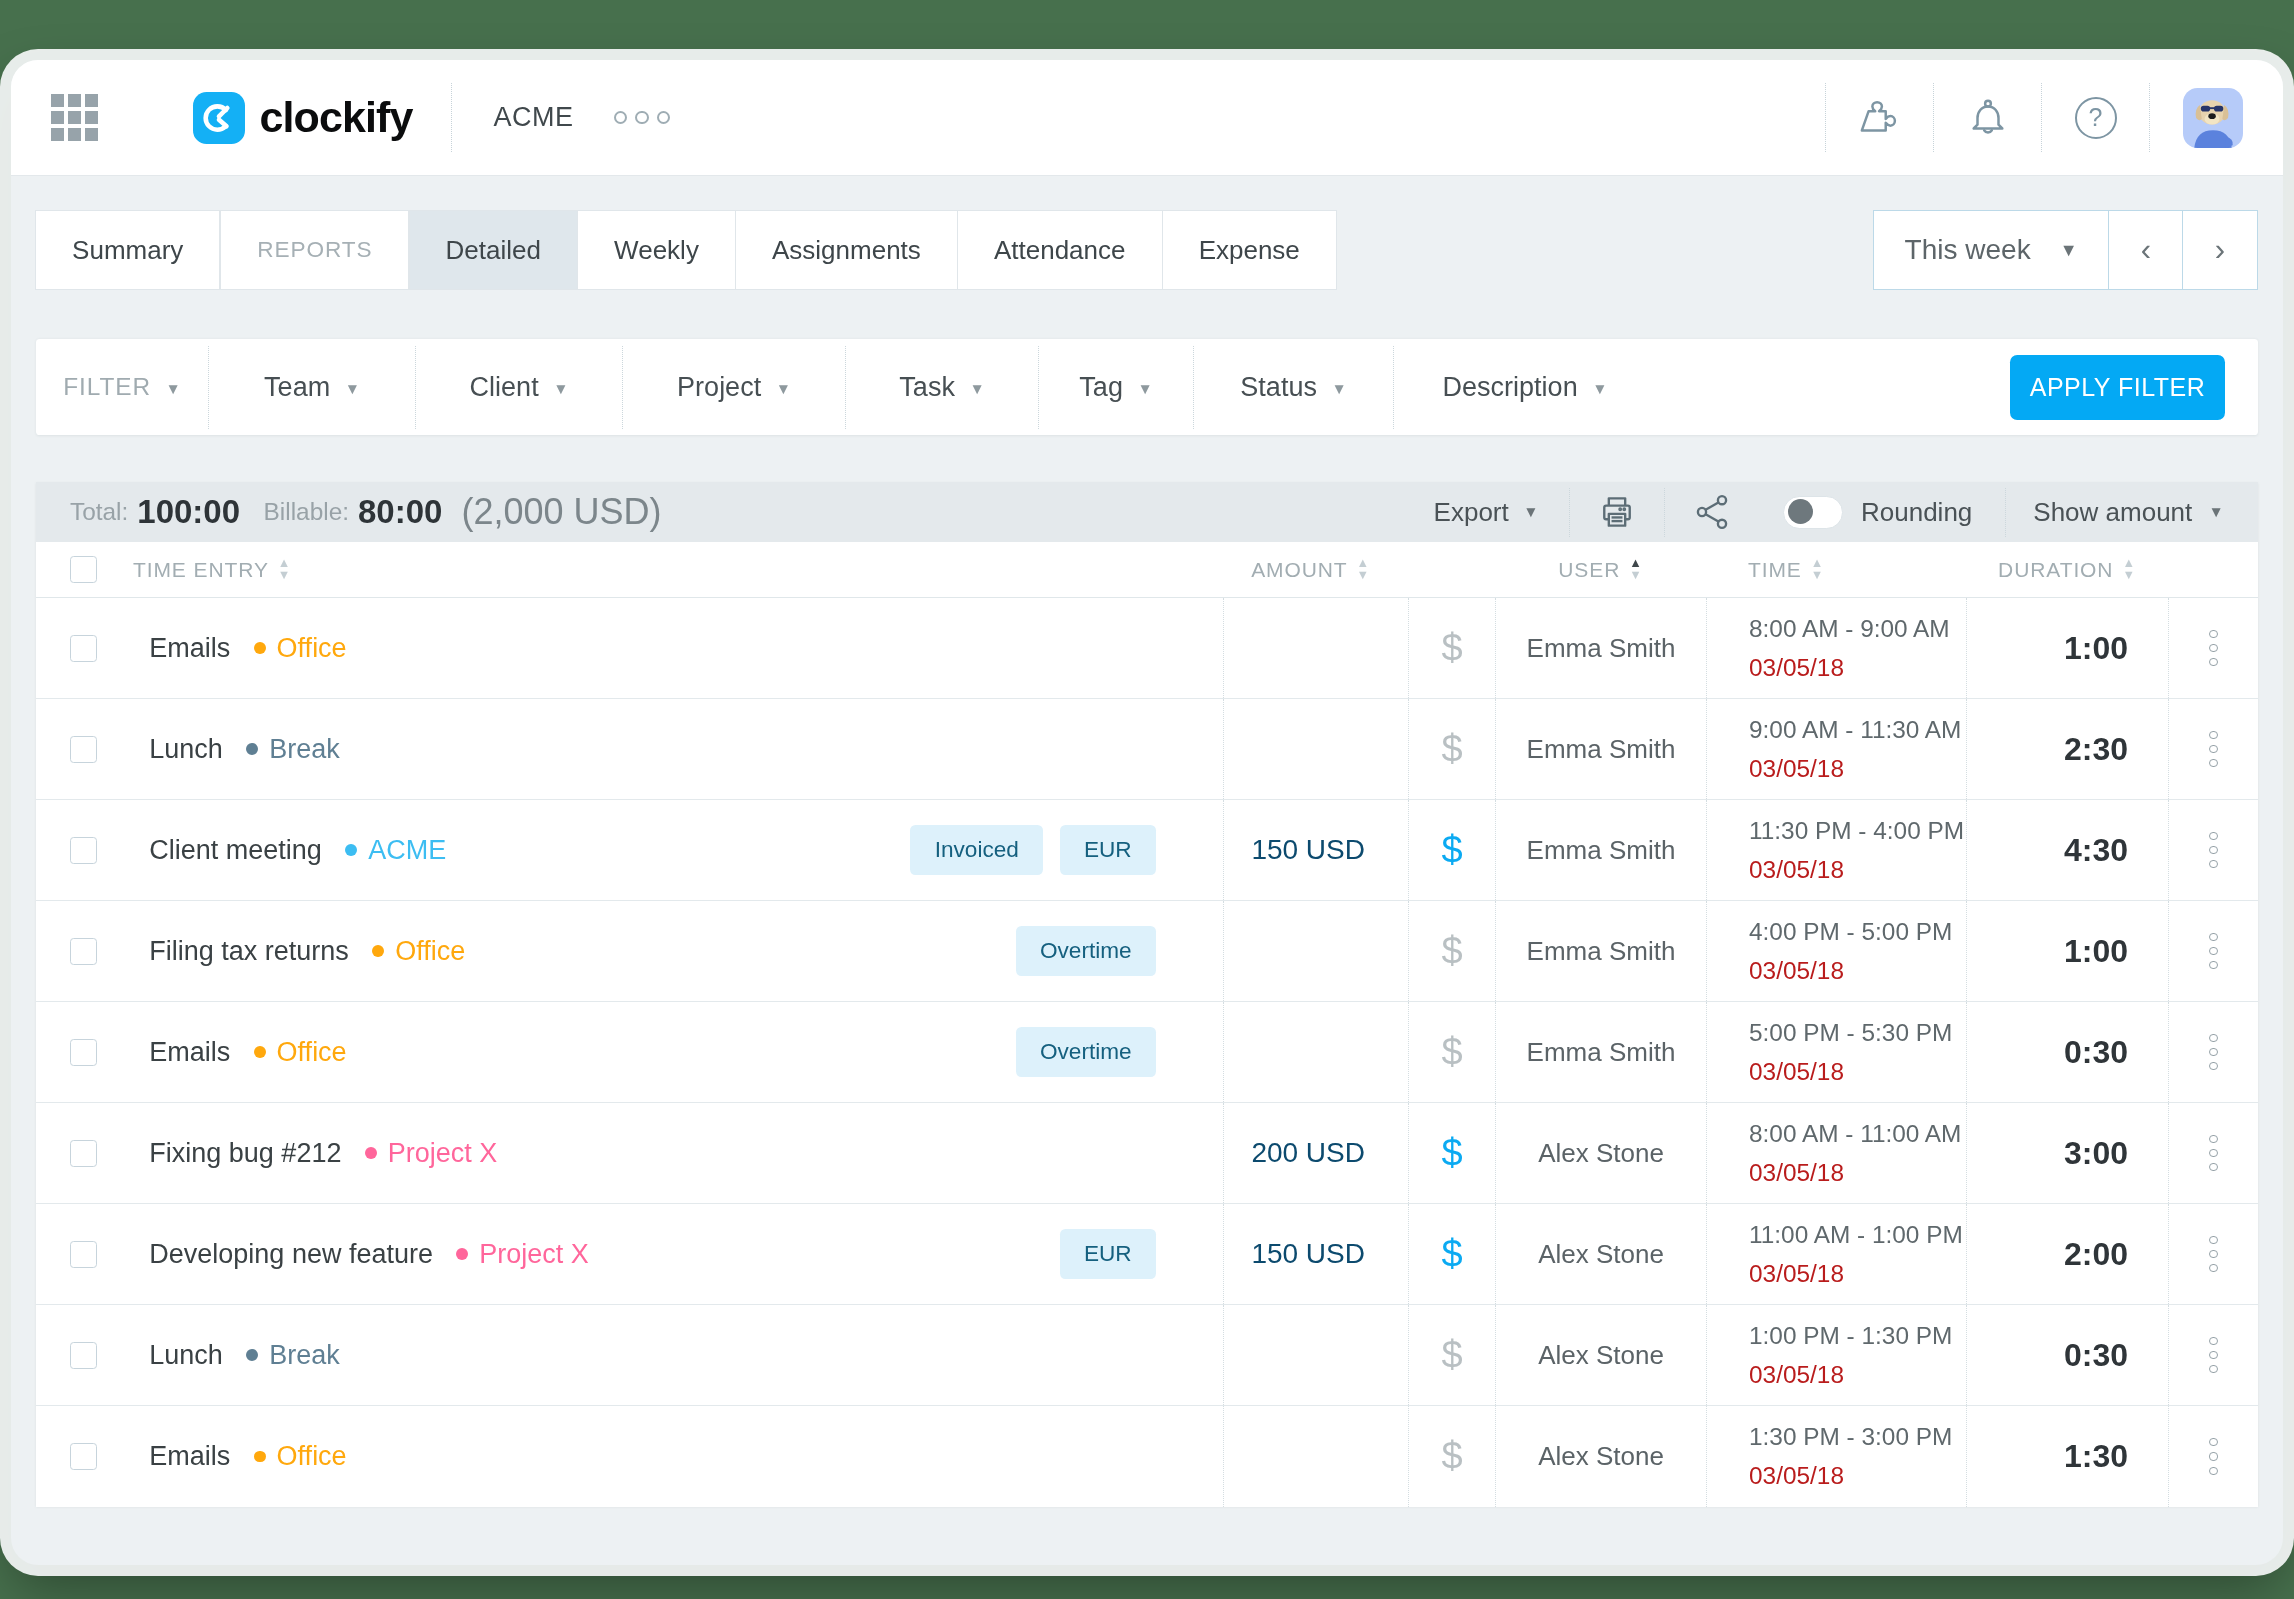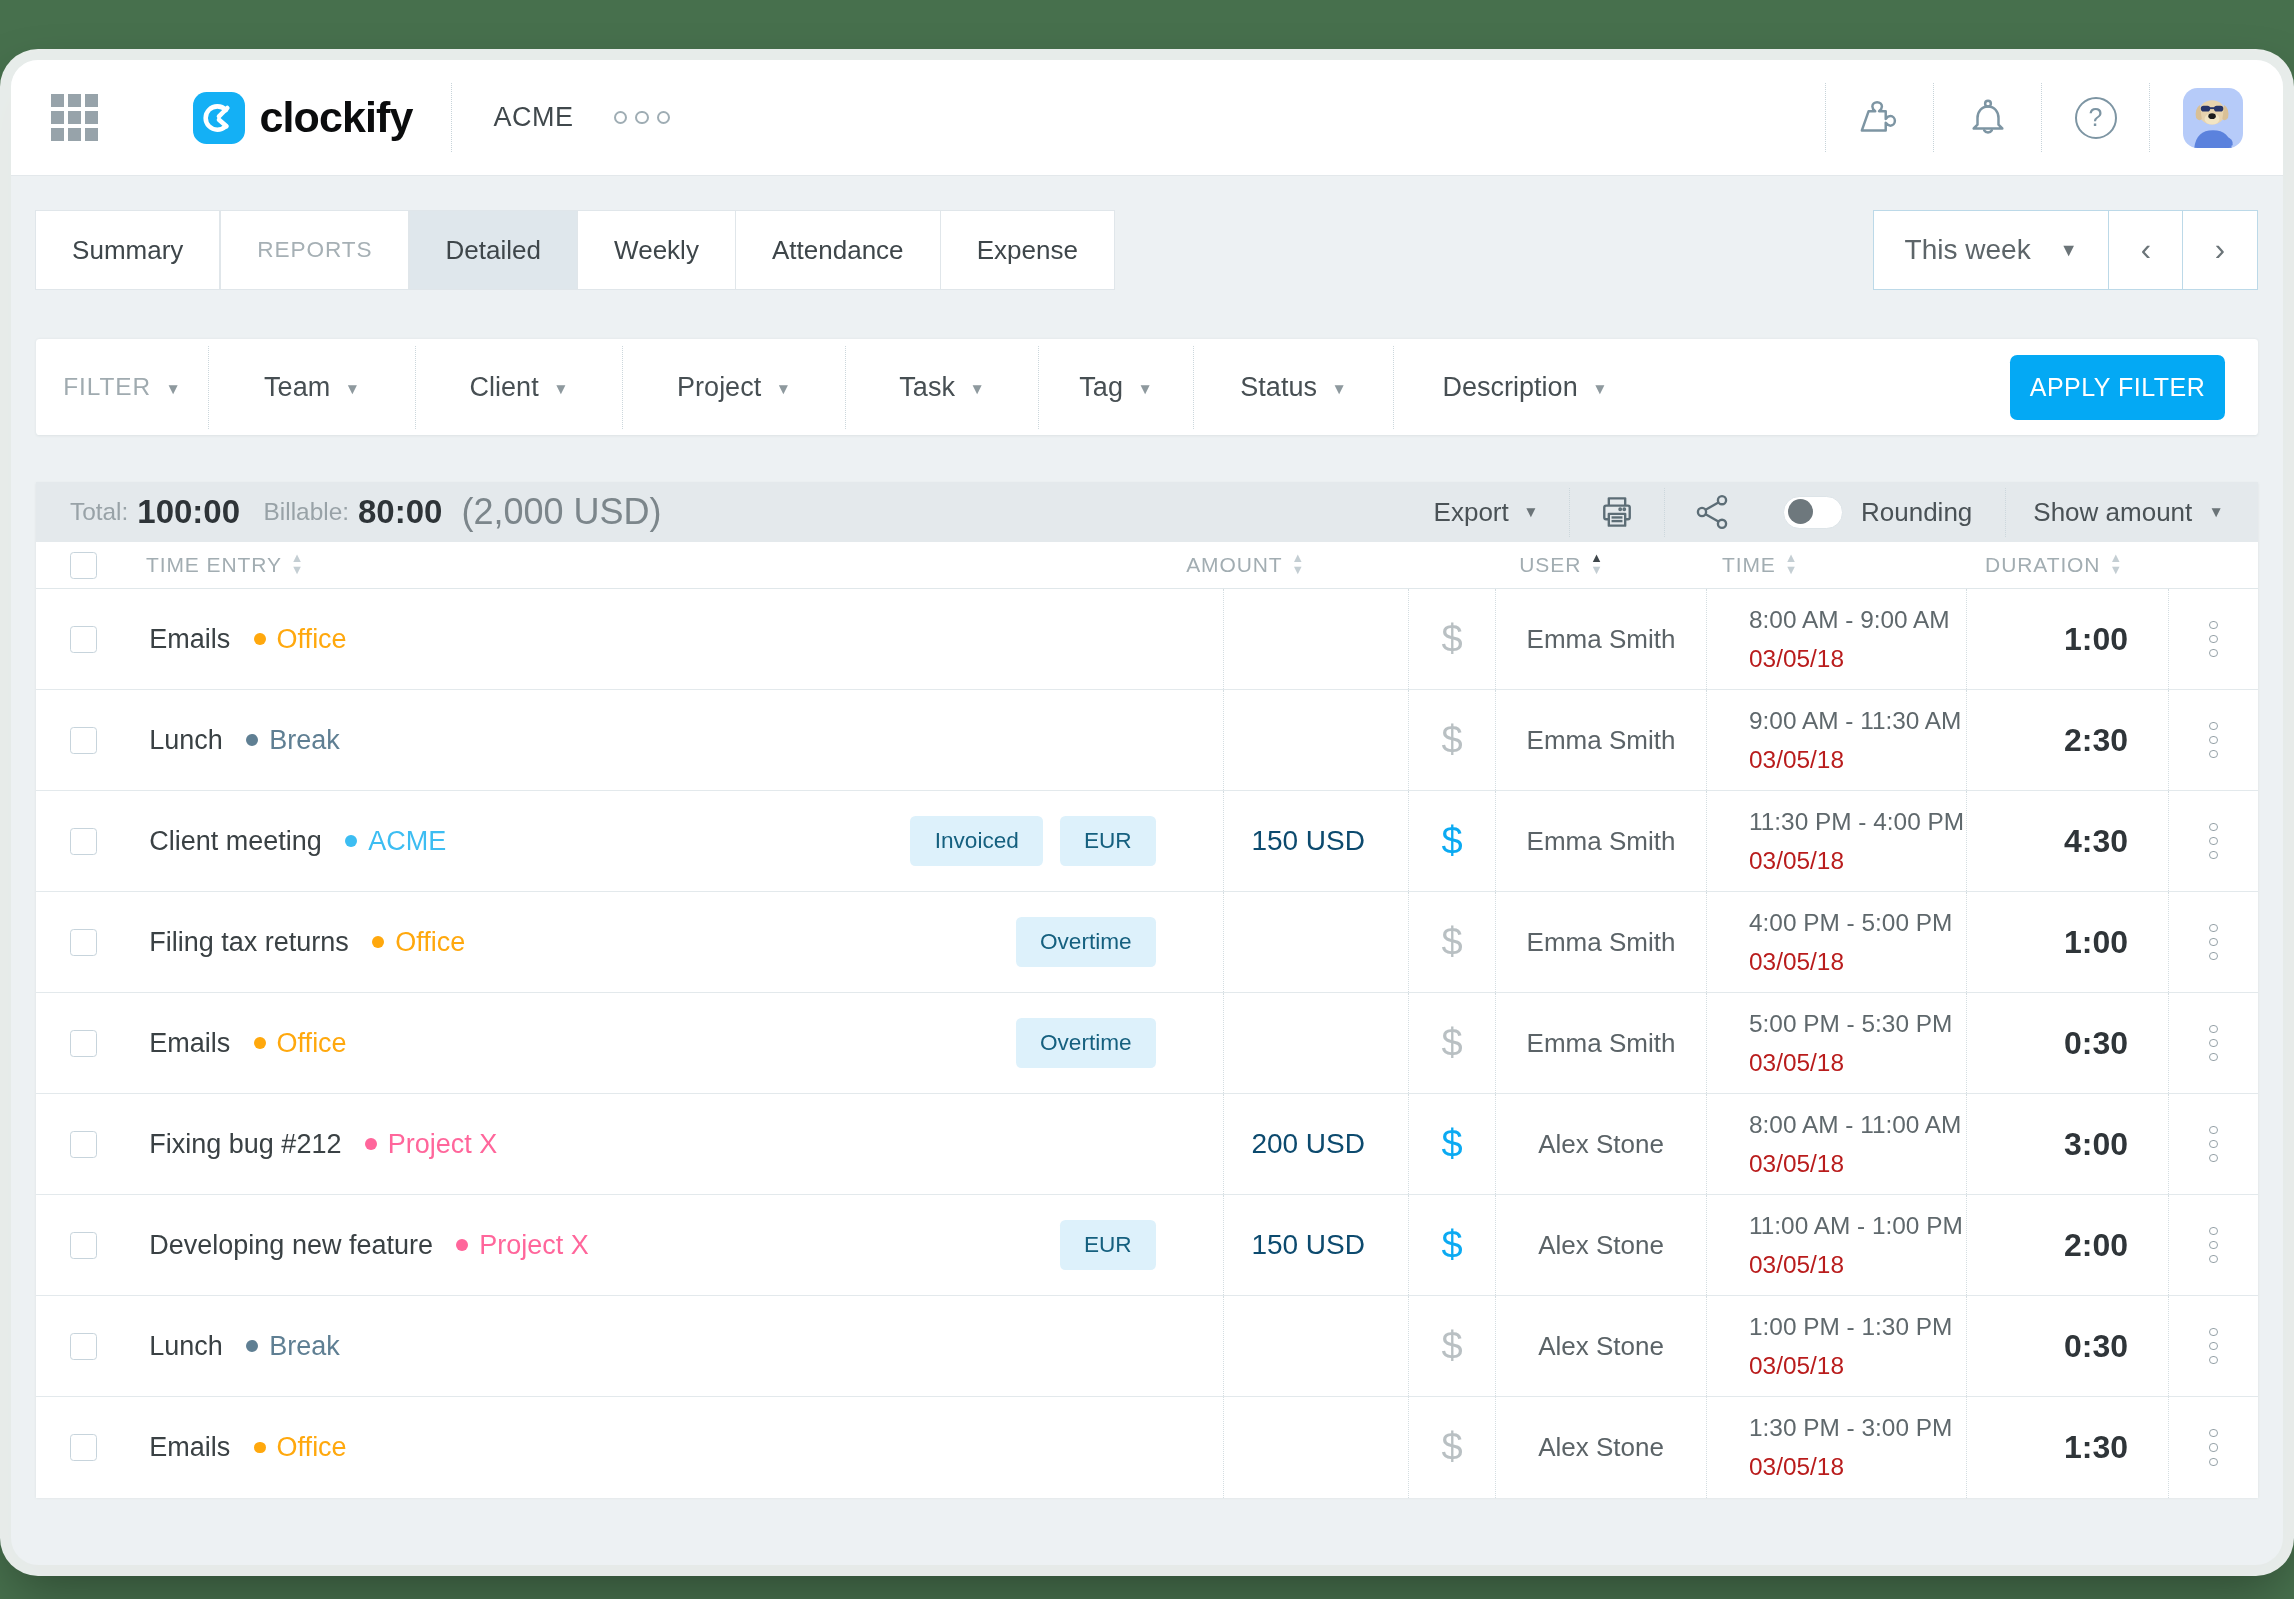--- a/index.html
+++ b/index.html
@@ -66,21 +66,21 @@
   .toggle-wrap{display:flex;align-items:center;gap:18px;padding:0 33px 0 23.5px;}
   .toggle{width:60px;height:33px;background:#fff;border:0.9px solid #dde4e8;border-radius:16.3px;
           position:relative;cursor:pointer;}
   .toggle .knob{position:absolute;left:3.6px;top:2.7px;width:25px;height:25px;border-radius:50%;background:#6e787d;}
   .toggle-label{font-size:26px;color:#4a5256;}
   .showamt{display:flex;align-items:center;gap:16.3px;font-size:26px;color:#4a5256;cursor:pointer;padding:0 7.2px 0 27px;}
   .caret-dn{font-size:15.4px;color:#6b7478;}
   
   .tgrid{display:grid;grid-template-columns:63px minmax(0,1fr) 185px 87px 211px 260px 202px 90px;
          align-items:center;padding-left:34px;}
-  .thead{height:47px;border-bottom:0.9px solid #e0e7ea;gap:13px;}
+  .thead{height:56px;border-bottom:0.9px solid #e0e7ea;}
   .col-h{display:flex;align-items:center;gap:9px;font-size:21px;color:#a2adb2;letter-spacing:0.9px;}
   .sorter{display:flex;flex-direction:column;line-height:11.8px;font-size:12.7px;color:#c4ced3;}
   .sorter .on{color:#3f474b;}
   .c-right{justify-content:flex-end;padding-right:38px;}
   .c-center{justify-content:center;}
   .c-time{padding-left:42px;}
   .checkbox{width:27px;height:27px;border:1.8px solid #c7d4dc;border-radius:3.6px;background:#fff;cursor:pointer;}
   
   .trow{height:101px;border-bottom:0.9px solid #e3e9ec;}
   .trow:last-child{border-bottom:none;}
@@ -180,20 +180,21 @@
         </div>
       </div>
     </div>
 
     <div class="tabs-row">
       <div class="tabs">
         <div class="tab">Summary</div>
         <div class="tab section first">REPORTS</div>
         <div class="tab active">Detailed</div>
         <div class="tab">Weekly</div>
+        <div class="tab">Assignments</div>
         <div class="tab">Attendance</div>
         <div class="tab">Expense</div>
       </div>
       <div class="date-nav">
         <div class="dn-box dn-main">
           <span>This week</span>
           <span class="dn-caret">▼</span>
         </div>
         <div class="dn-box dn-arrow">‹</div>
         <div class="dn-box dn-arrow">›</div>

